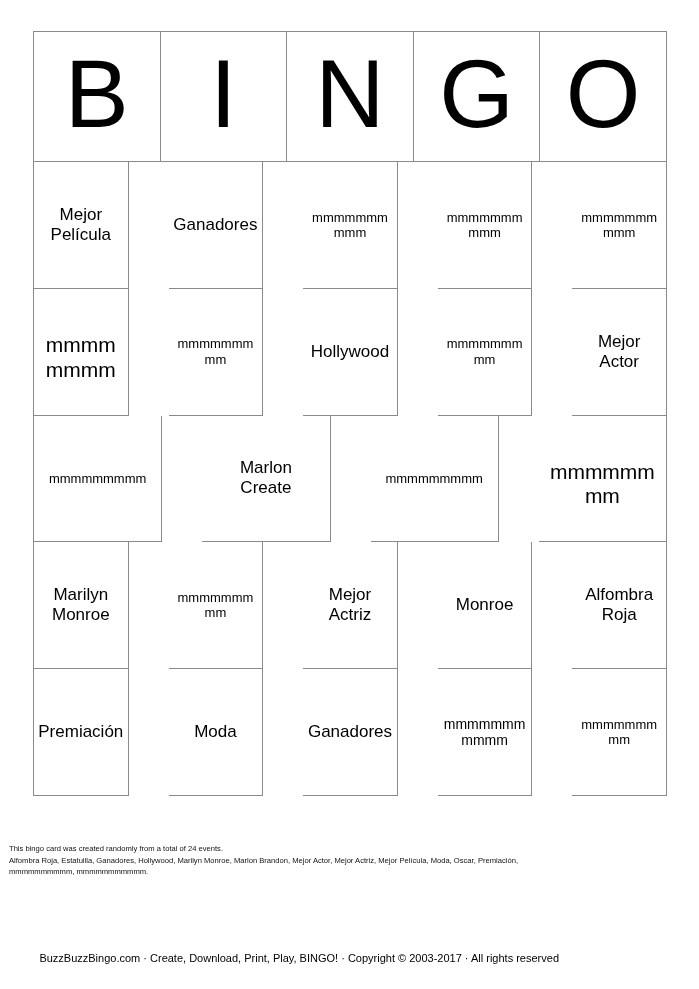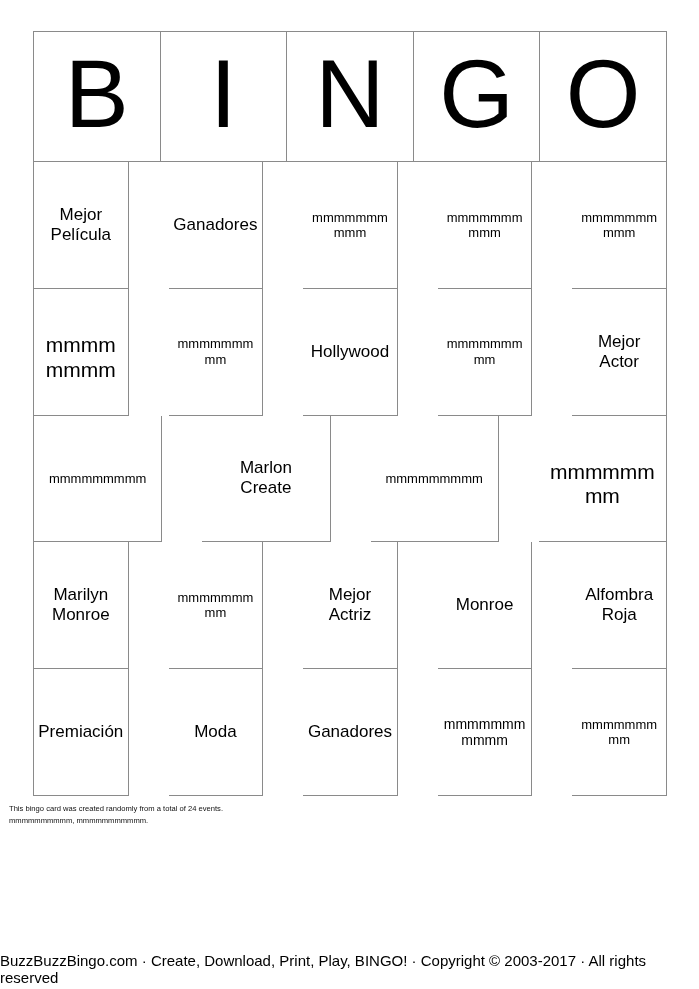--- a/index.html
+++ b/index.html
@@ -99,30 +99,31 @@
     font-size: 7.6px;
     line-height: 1.45;
     color: #111111;
   }
   .disclaimer .line {
     display: block;
     white-space: normal;
   }
   .disclaimer .line-lead {
     margin-bottom: 1px;
+    margin-top: 40px;
   }
 
   
   .copyright {
     position: absolute;
     left: 0;
     top: 952px;
-    width: 699px;
-    text-align: left;
-    font-size: 15px;
+    width: 559px;
+    text-align: right;
+    font-size: 11px;
     color: #000000;
   }
 </style>
 </head>
 <body>
 
 <div class="page">
 
   <div class="card">
 
@@ -234,20 +235,21 @@
         </div>
       <div class="cell fs-sm">
           <span class="cell-text">mmmmmmmmm</span>
         </div>
     </div>
 
   </div>
 
   <div class="disclaimer">
     <span class="line line-lead">This bingo card was created randomly from a total of 24 events.</span>
+    <span class="line">Alfombra Roja, Estatuilla, Ganadores, Hollywood, Marilyn Monroe, Marlon Brandon, Mejor Actor, Mejor Actriz, Mejor Película, Moda, Oscar, Premiación,</span>
     <span class="line">mmmmmmmmmm, mmmmmmmmmmm.</span>
   </div>
 
   <div class="copyright">
     <span>BuzzBuzzBingo.com · Create, Download, Print, Play, BINGO! · Copyright © 2003-2017 · All rights reserved</span>
   </div>
 
 </div>
 
 </body></html>

